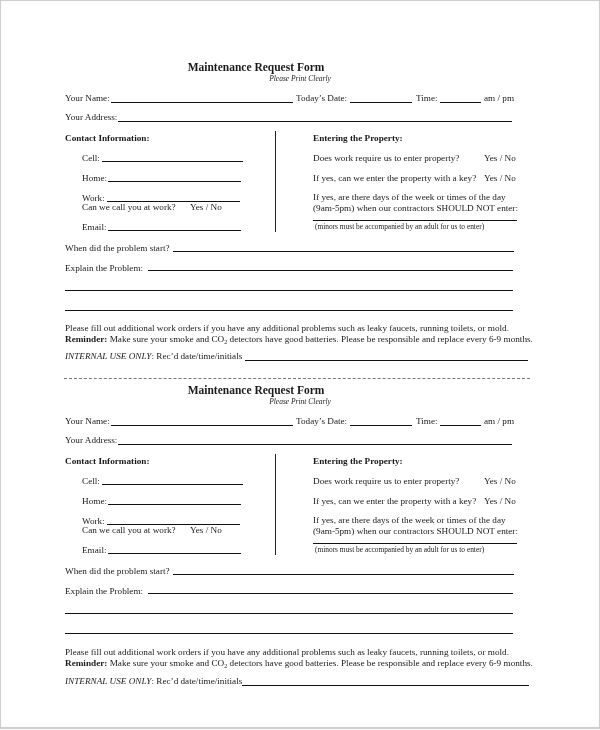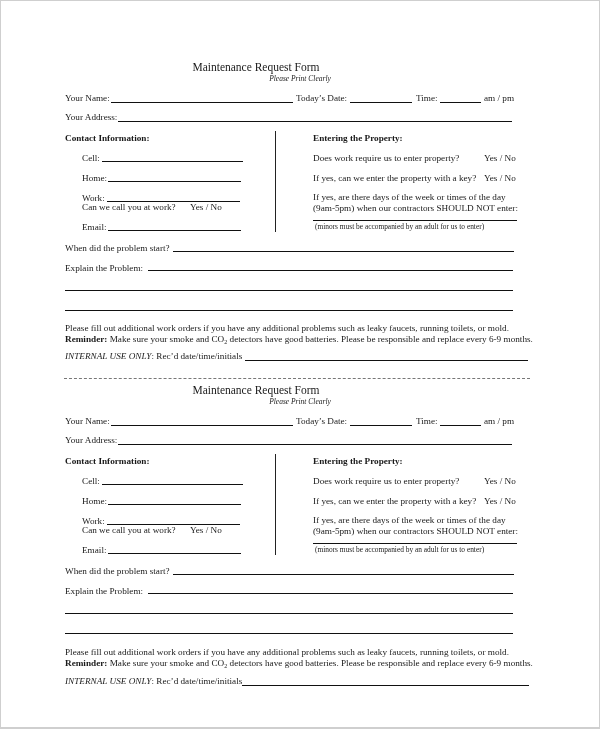--- a/index.html
+++ b/index.html
@@ -3,21 +3,21 @@
 <meta charset="utf-8">
 <style>
   html, body { margin:0; padding:0; background:#ffffff; }
   body { width:600px; height:730px; position:relative; overflow:hidden;
          font-family:"Liberation Serif", serif; color:#1a1a1a; }
   .page { position:absolute; left:0; top:0; width:598px; height:726px;
           border:1px solid #cfcfcf; border-bottom:2px solid #cfcfcf; background:#fff; }
   .form { position:absolute; left:0; width:600px; height:330px; }
   .abs { position:absolute; white-space:nowrap; }
   .t { font-size:9.2px; line-height:11px; }
-  .title { font-size:11.5px; font-weight:normal; width:512px; left:0; text-align:center; }
+  .title { font-size:11.5px; font-weight:bold; width:512px; left:0; text-align:center; }
   .subtitle { font-size:7.5px; font-style:italic; width:600px; left:0; text-align:center; }
   .bold { font-weight:bold; }
   .line { position:absolute; height:0; border-top:1.6px solid #111; }
   .vdiv { position:absolute; width:0; border-left:1.4px solid #222; }
   .small { font-size:7.4px; }
   .dash { position:absolute; left:64px; width:466px; height:0; border-top:1px dashed #777; }
   sub { font-size:6px; vertical-align:-2px; line-height:0; }
 </style>
 </head>
 <body>

